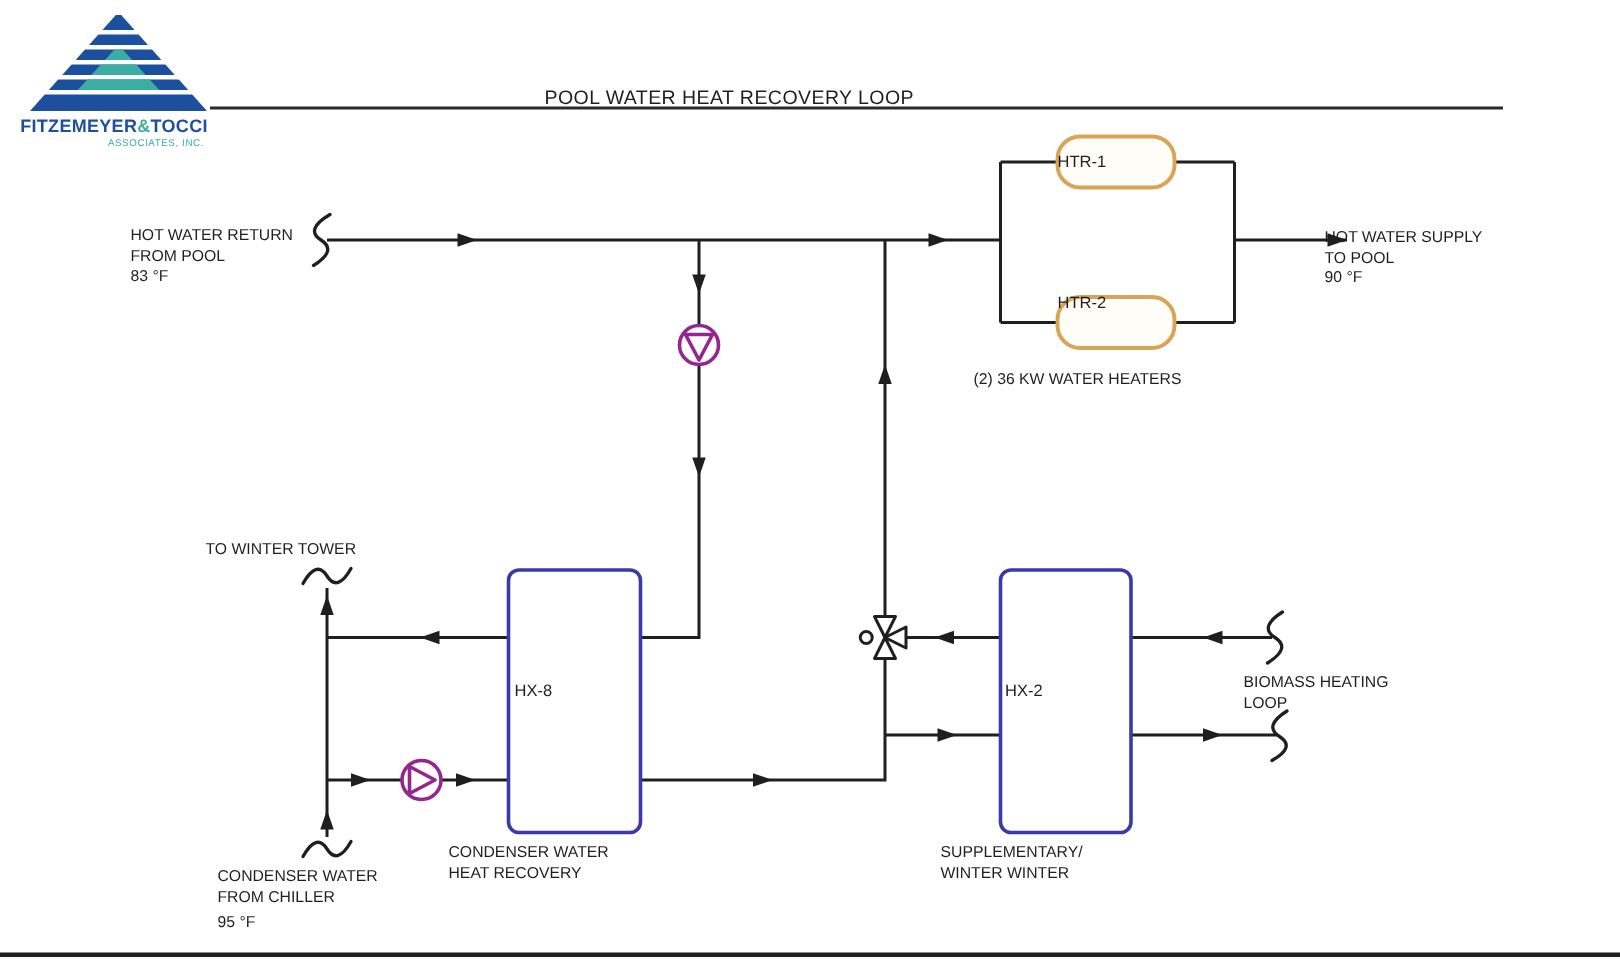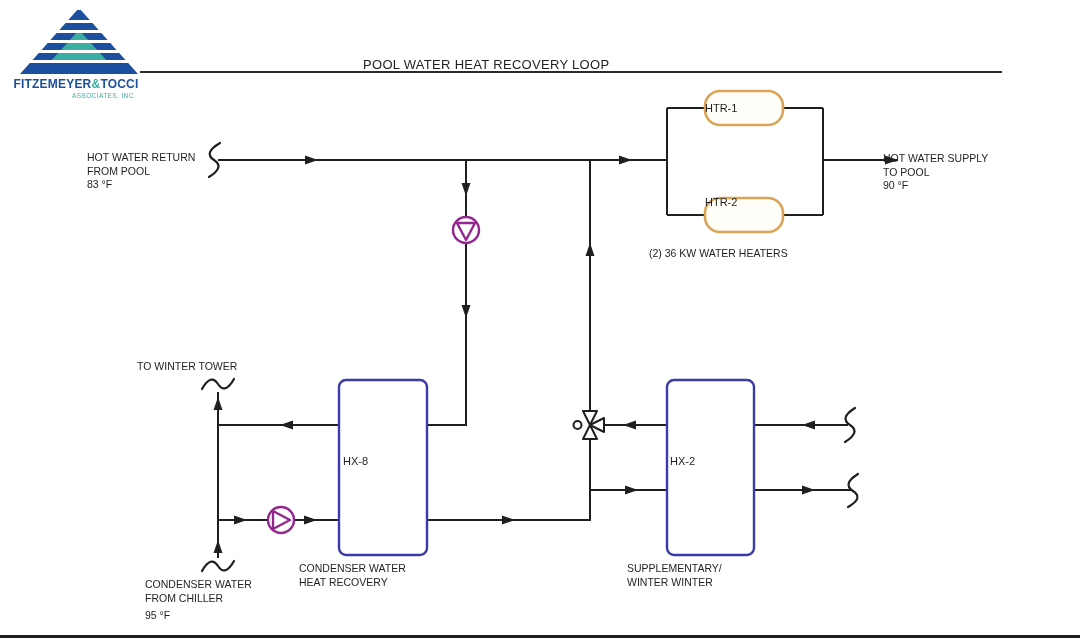--- a/index.html
+++ b/index.html
@@ -172,15 +172,19 @@
   </div>
 
   <div class="lbl" style="left:137px;top:360px;width:170px">TO WINTER TOWER</div>
 
   <div class="lbl" style="left:145px;top:578px;width:170px">
     <div>CONDENSER WATER</div>
     <div>FROM CHILLER</div>
     <div class="gap">95 °F</div>
   </div>
 
+  <div class="lbl" style="left:829px;top:449px;width:170px">
+    <div>BIOMASS HEATING</div>
+    <div>LOOP</div>
+  </div>
 
   <div class="bottom-rule"></div>
 </div>
 
 </body></html>

